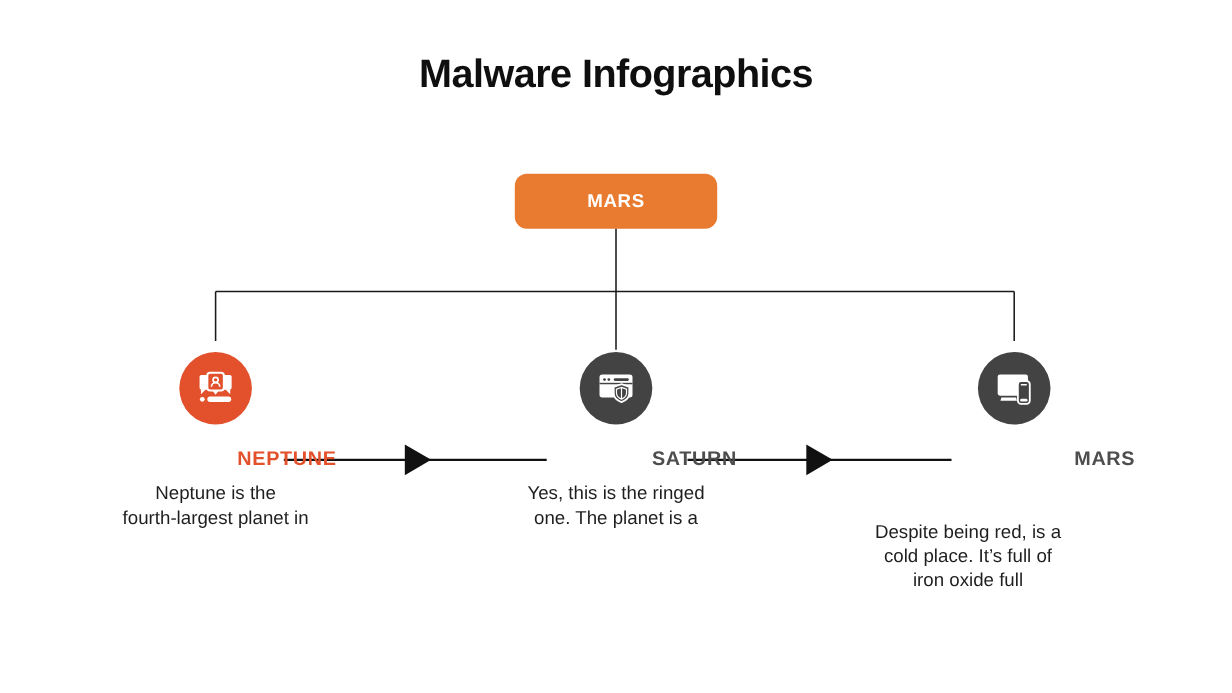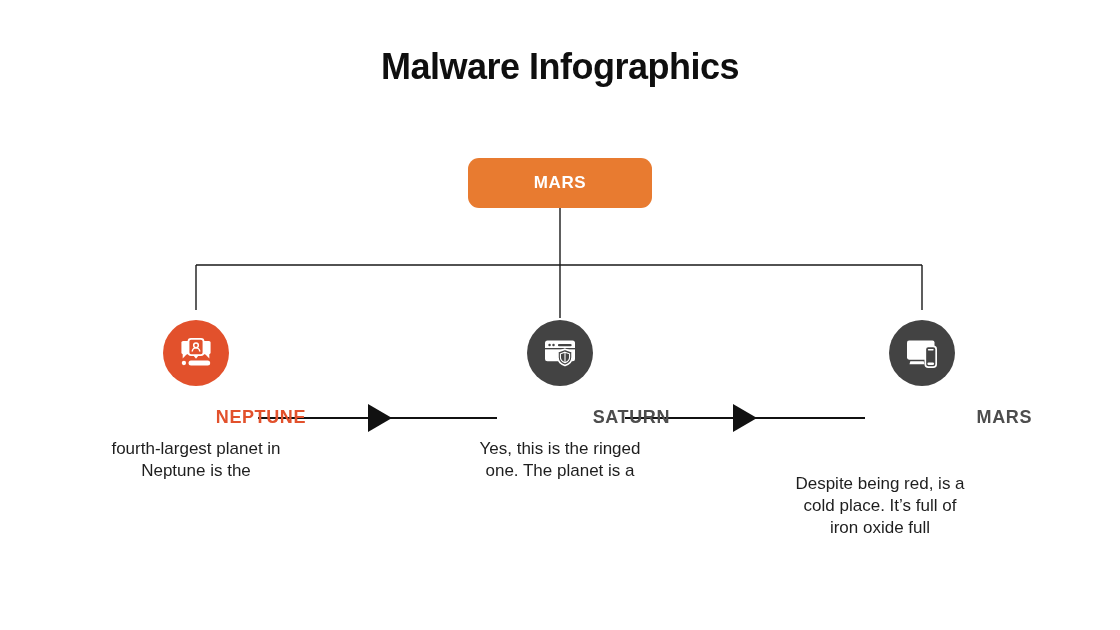--- a/index.html
+++ b/index.html
@@ -125,22 +125,22 @@
       <rect class="f-accent s-white" x="15" y="7" width="18" height="19.5" rx="3" stroke-width="2.2"></rect>
       <circle class="f-accent s-white" cx="24" cy="14.8" r="2.8" stroke-width="1.8"></circle>
       <path class="s-white" d="M19.5 22.3 a4.5 4.5 0 0 1 9 0" fill="none" stroke-width="1.8"></path>
       <polygon class="f-white" points="20.5,26.5 27.5,26.5 24,31"></polygon>
       <circle class="f-white" cx="9.5" cy="36" r="2.6"></circle>
       <rect class="f-white" x="15" y="33" width="26" height="6" rx="3"></rect>
     </svg>
   </div>
   <div class="node-label accent-text l1">NEPTUNE</div>
   <div class="node-desc d1">
+    <div>Neptune is the</div>
     <div>fourth-largest planet in</div>
-    <div>Neptune is the</div>
   </div>
 
   <div class="circle dark c2">
     <svg class="icon-svg" viewBox="0 0 48 48" xmlns="http://www.w3.org/2000/svg">
       <rect class="f-white" x="6" y="9" width="36" height="25" rx="3"></rect>
       <circle class="f-dark" cx="11.5" cy="14.5" r="1.5"></circle>
       <circle class="f-dark" cx="16.2" cy="14.5" r="1.5"></circle>
       <rect class="f-dark" x="21.5" y="13.1" width="16.5" height="2.8" rx="1.4"></rect>
       <rect class="f-dark" x="6" y="18" width="36" height="1.6"></rect>
       <path class="f-dark s-white" d="M30 19.5 l8.5 3 v6.5 q0 6.8 -8.5 10 q-8.5 -3.2 -8.5 -10 v-6.5 z" stroke-width="2"></path>

